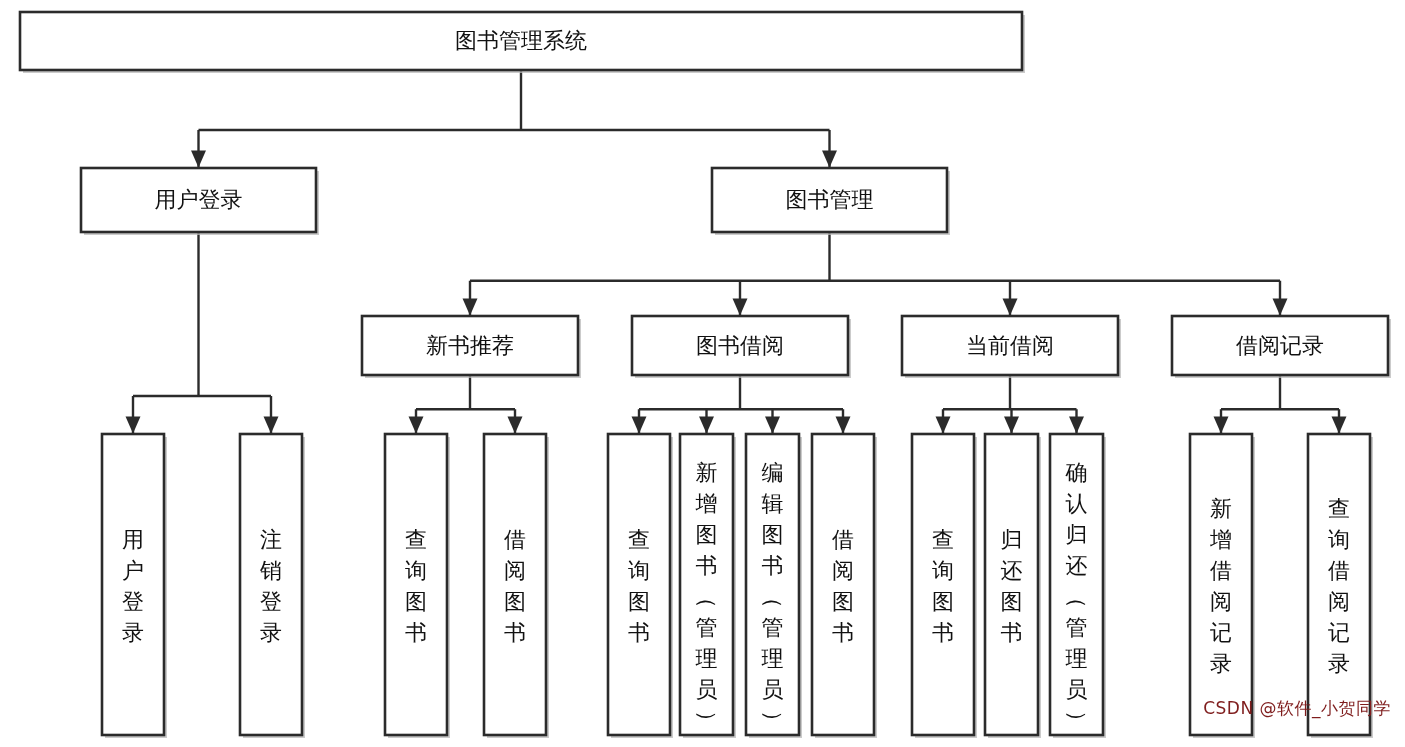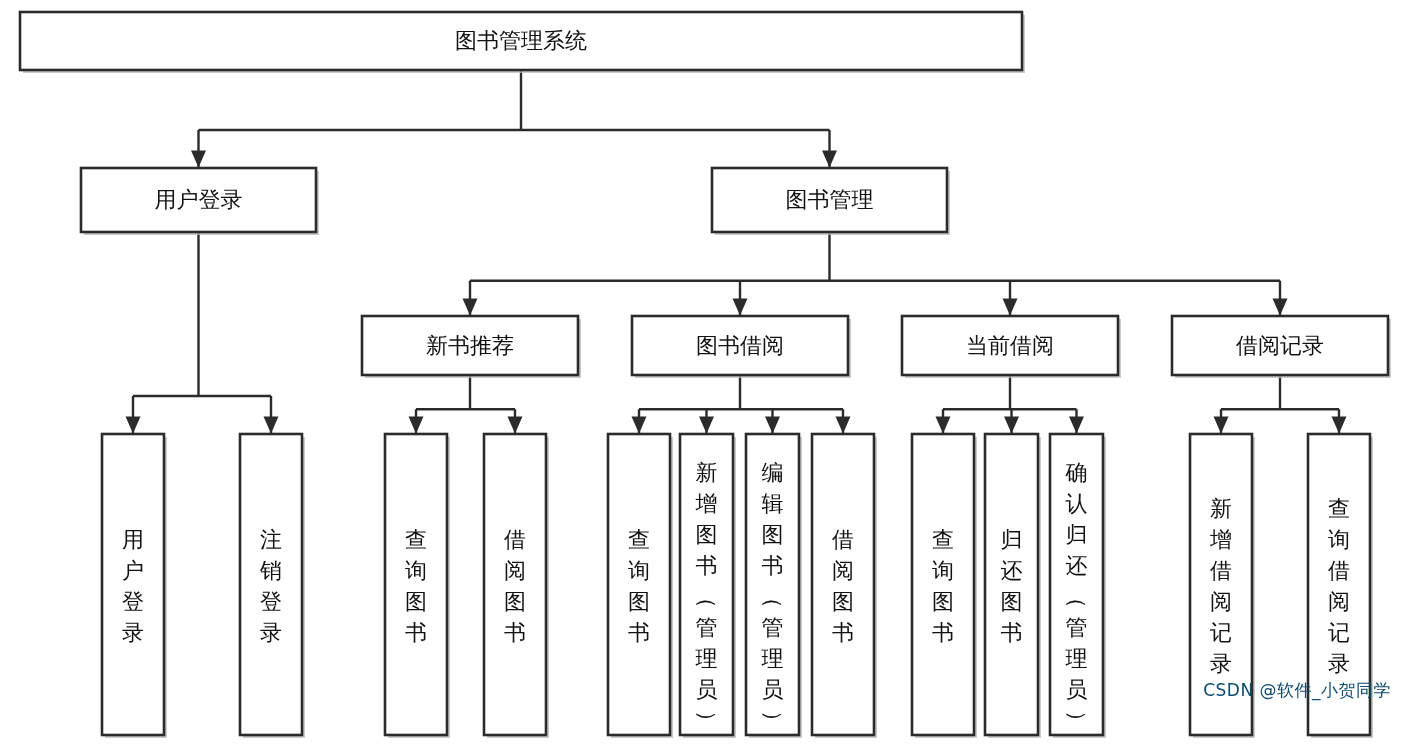--- a/index.html
+++ b/index.html
@@ -55,24 +55,24 @@
   }
   .node-label-v {
     font-family: "DejaVu Sans", "Liberation Sans", sans-serif;
     font-size: 22px;
     fill: #111111;
     text-anchor: middle;
   }
   .watermark {
     position: absolute;
     right: 14px;
-    bottom: 18px;
+    bottom: 0;
     font-family: "DejaVu Sans", "Liberation Sans", sans-serif;
     font-size: 17px;
-    color: #0c4a6e;
+    color: #7f1d1d;
     letter-spacing: 0.5px;
     white-space: nowrap;
     pointer-events: none;
   }
 </style>
 </head>
 <body>
 
 <div id="diagram-root">
   <svg class="flow" viewBox="0 0 1405 747" xmlns="http://www.w3.org/2000/svg">

